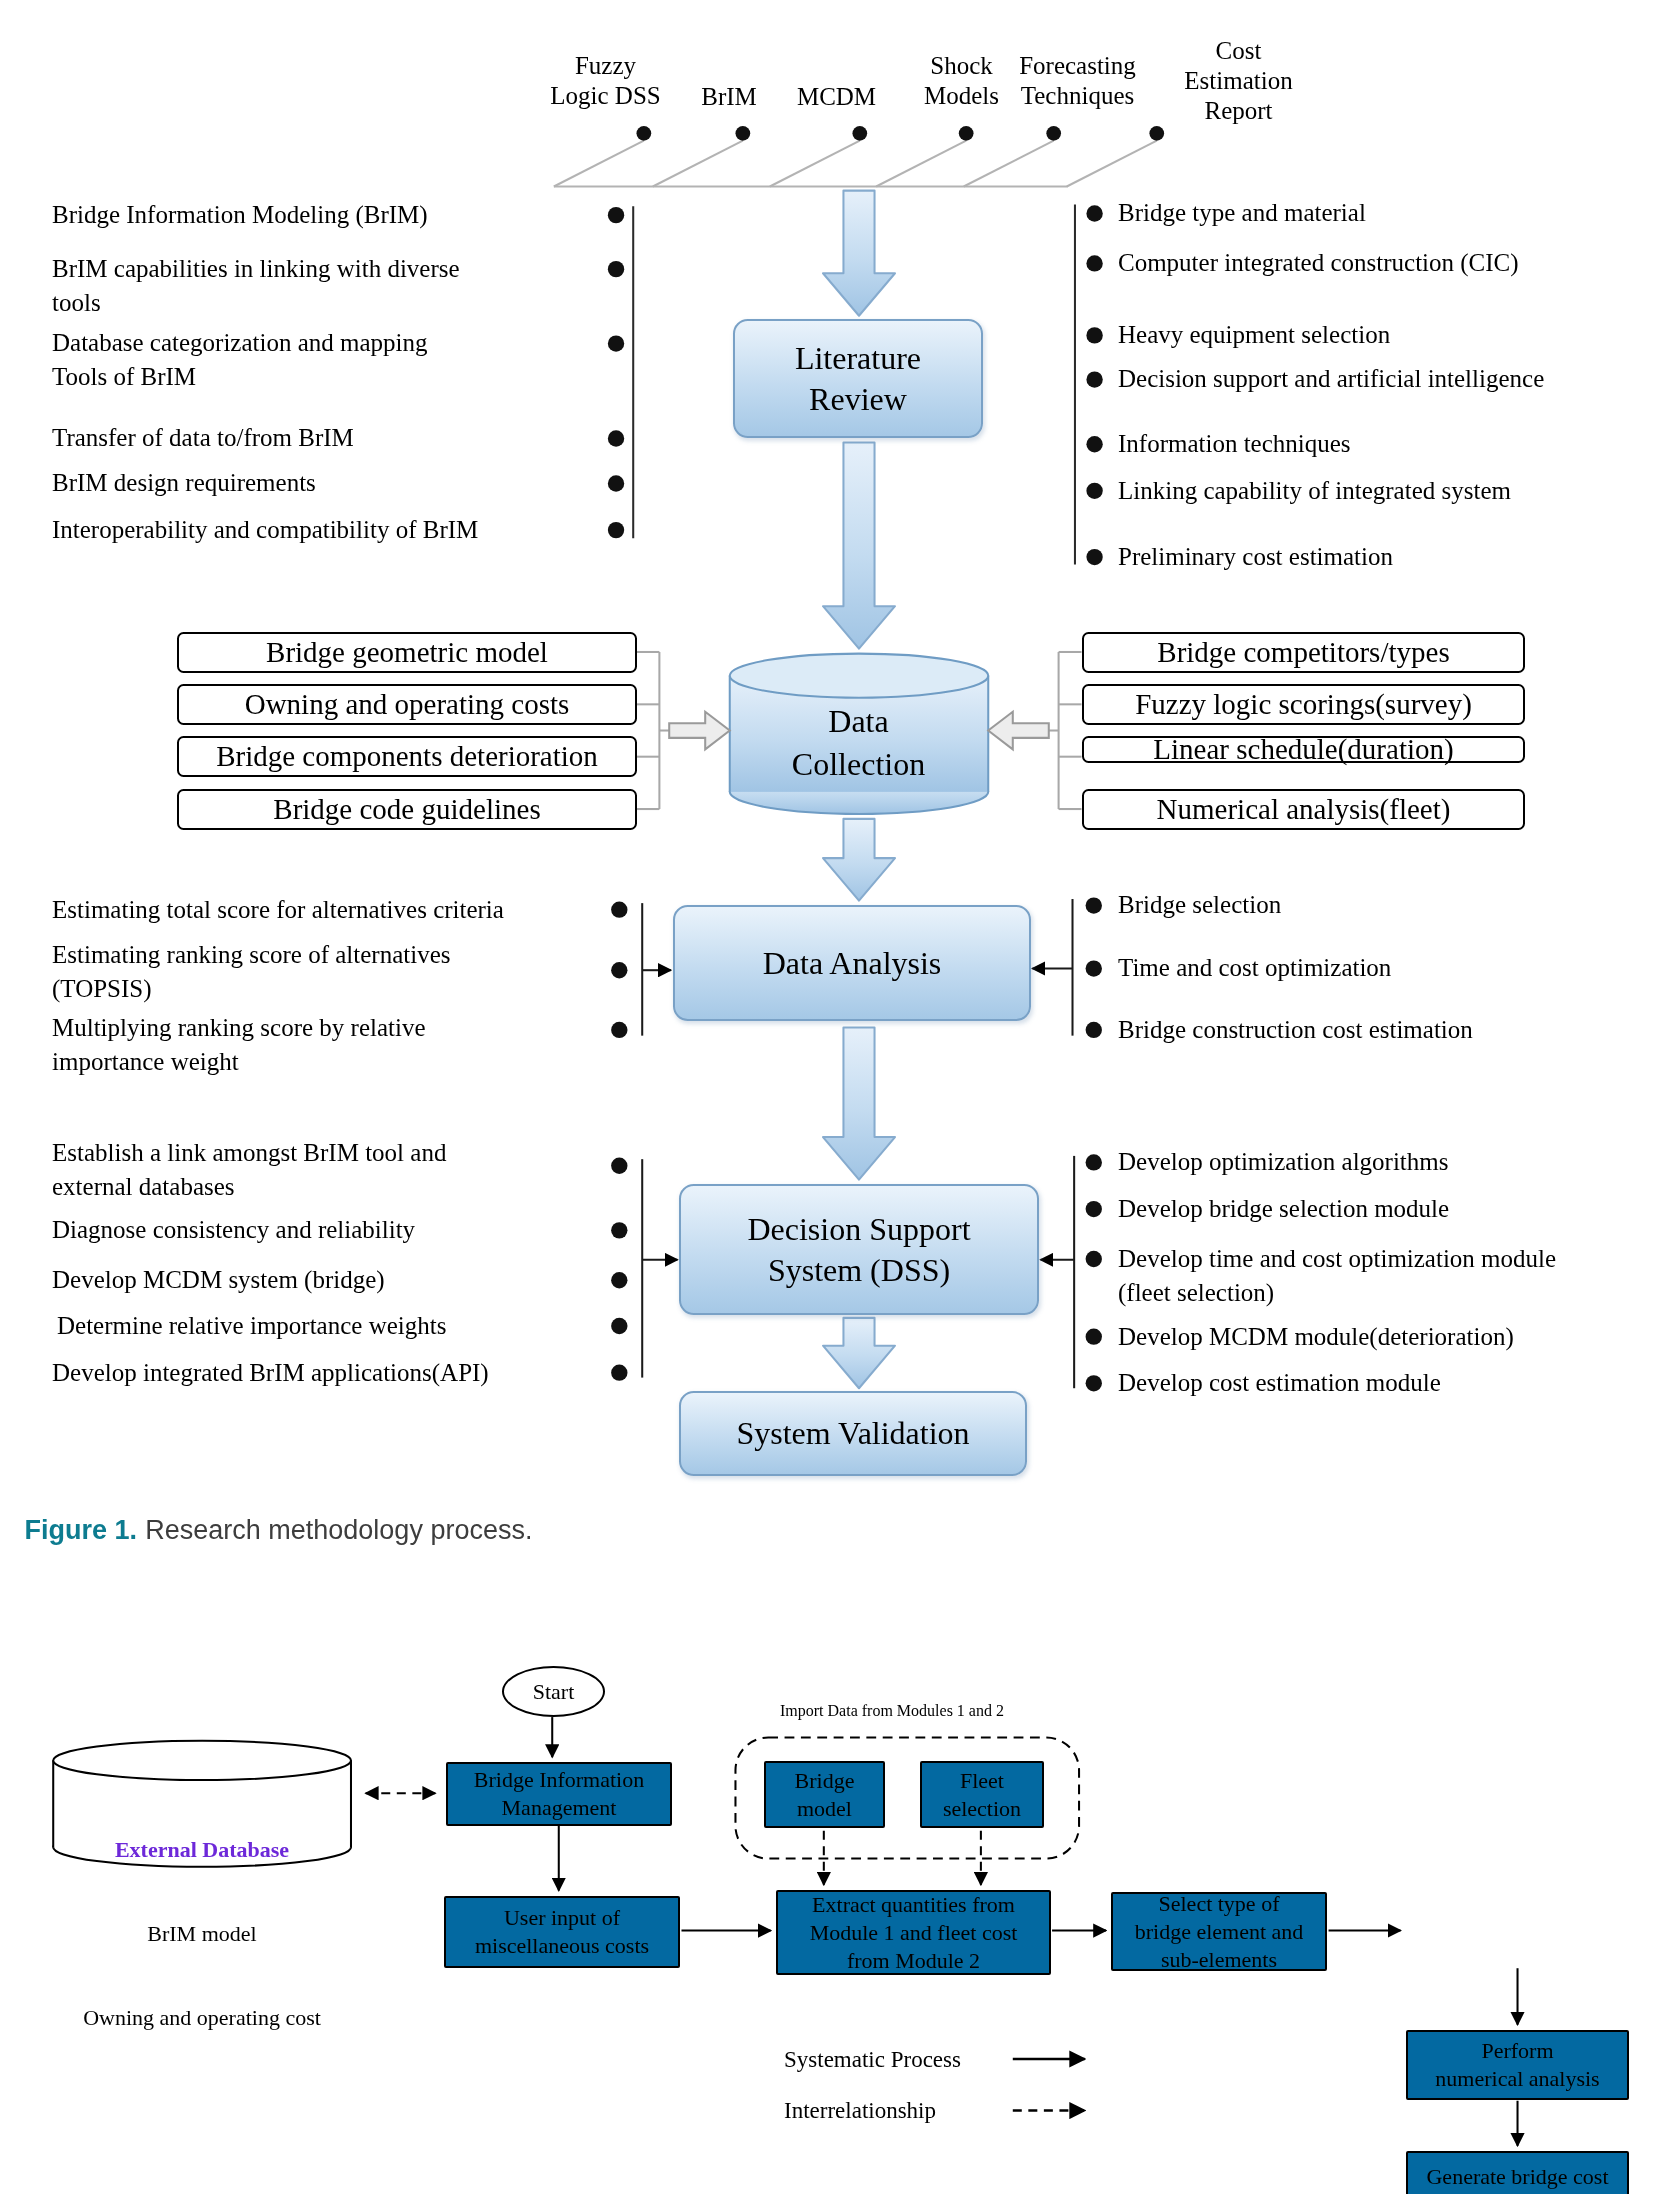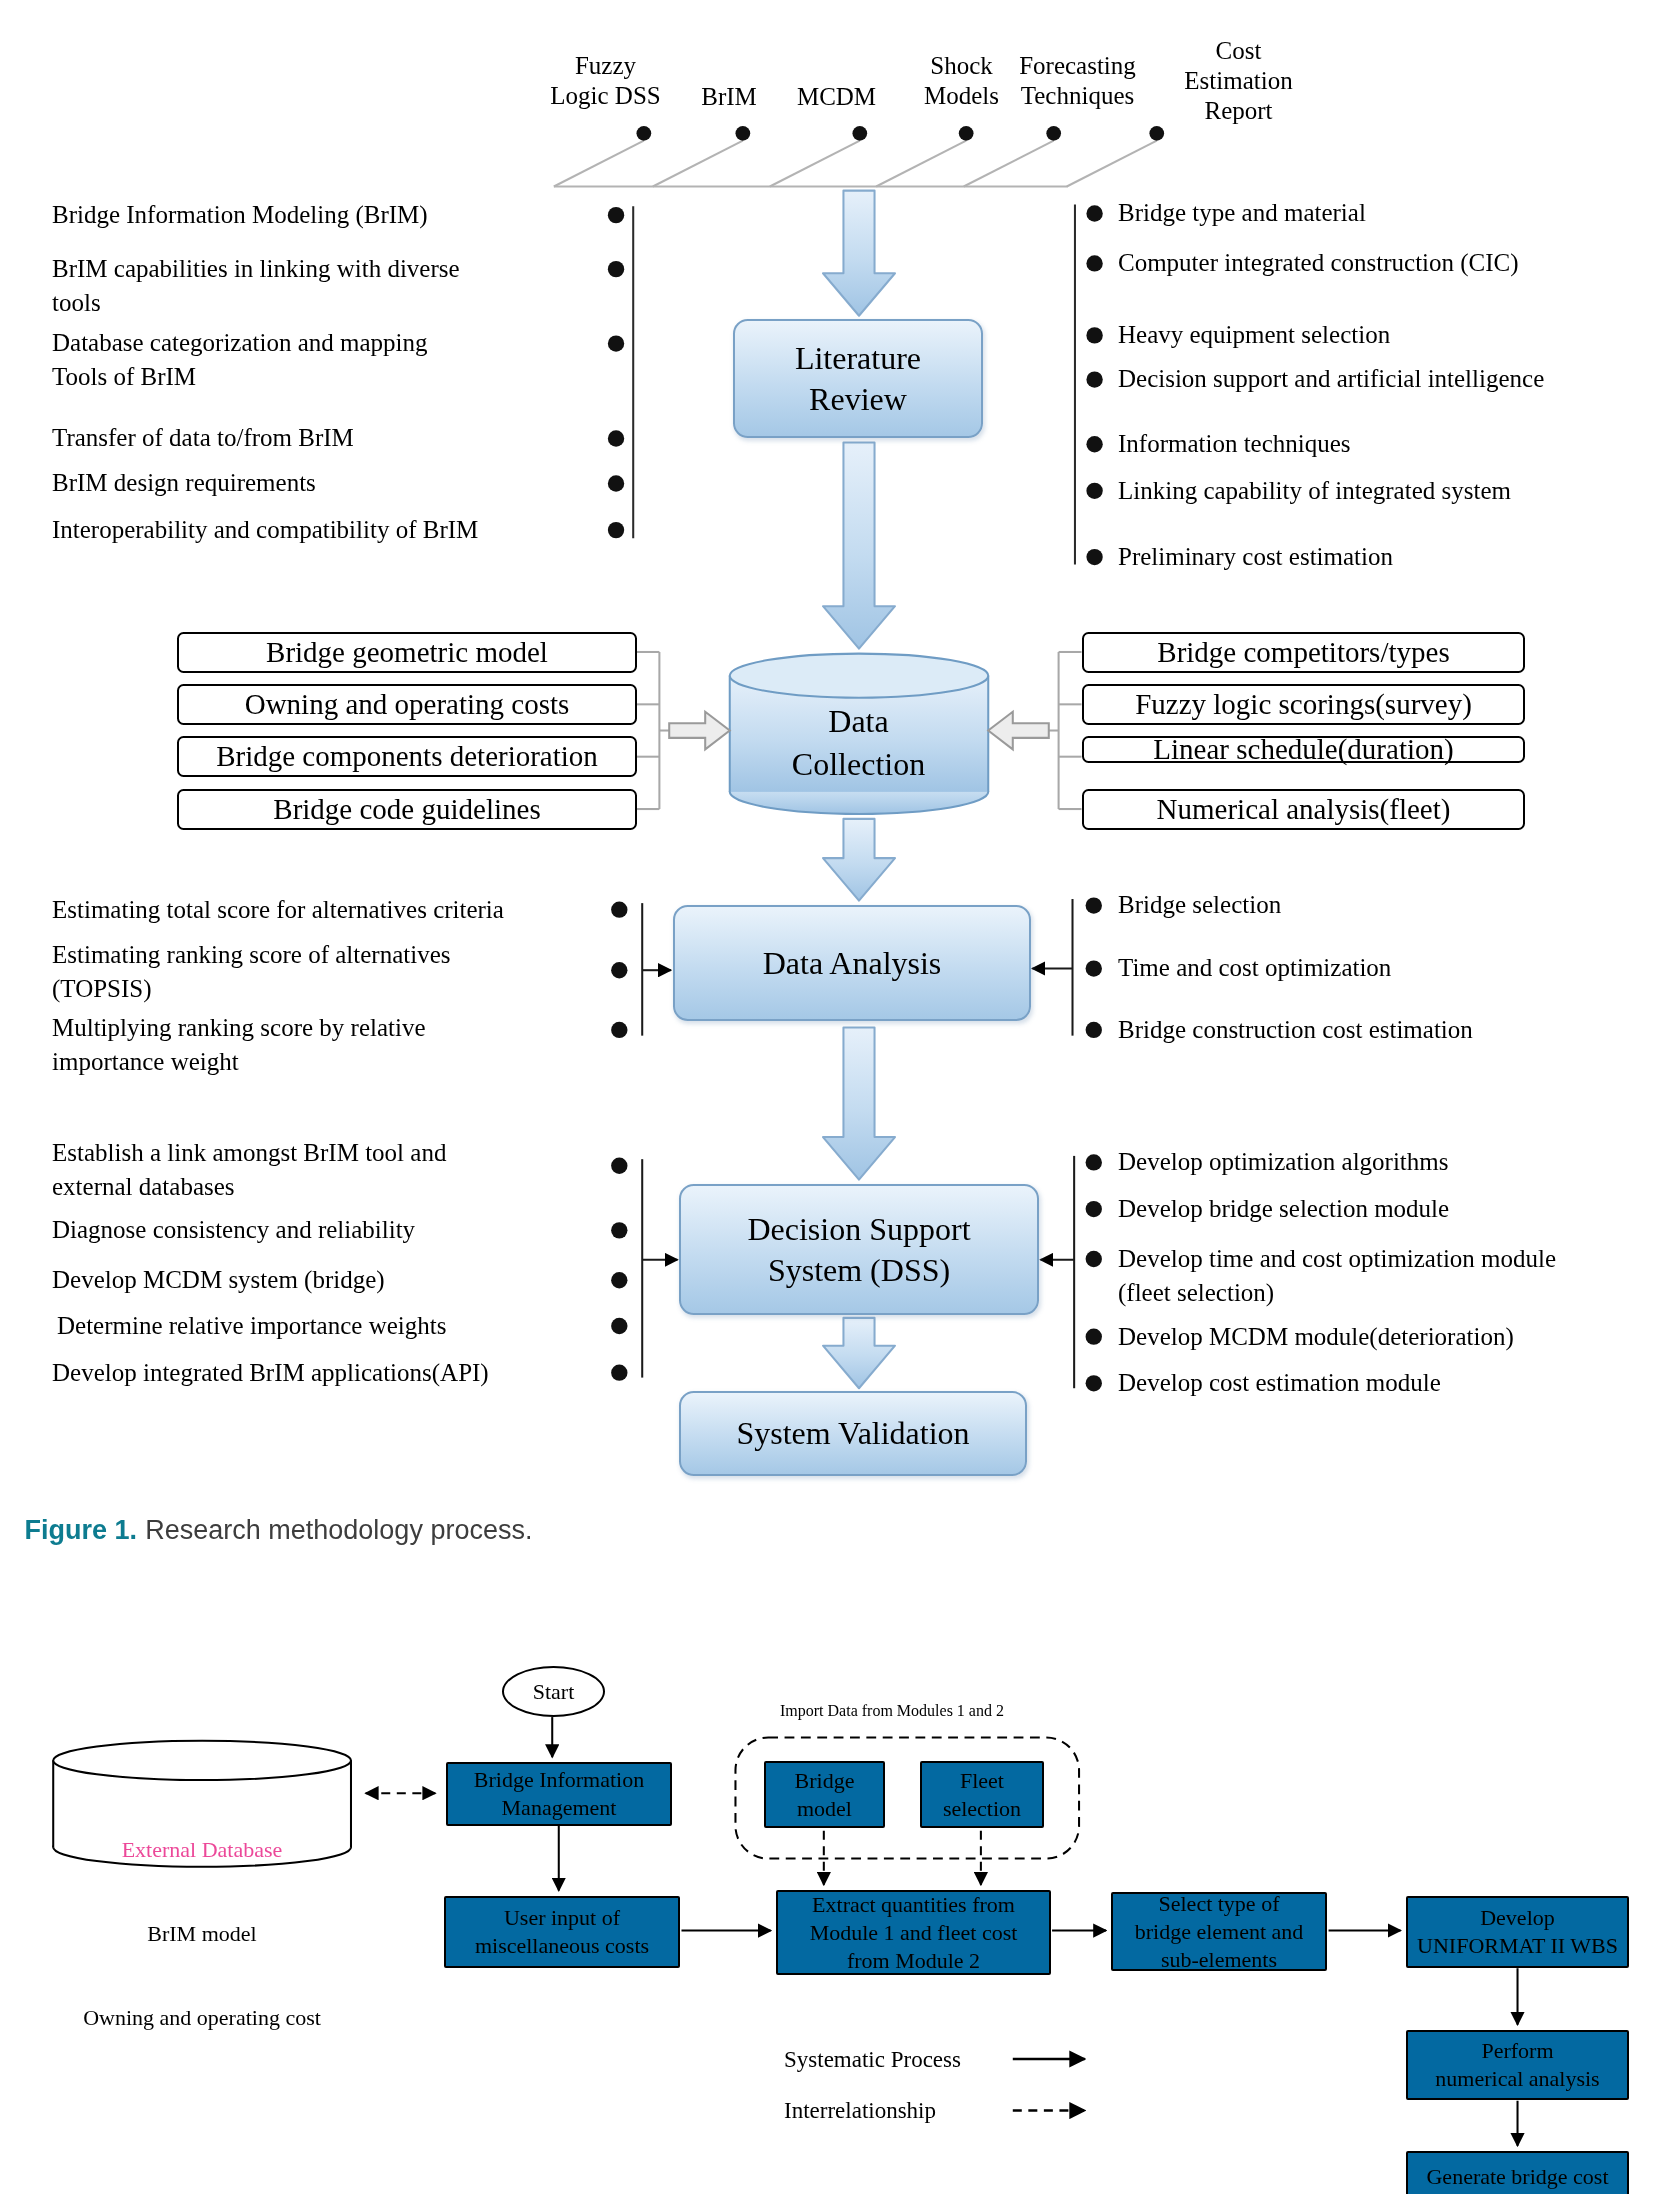--- a/index.html
+++ b/index.html
@@ -263,21 +263,21 @@
   <div class="t" style="left:1118px;top:1320px">Develop MCDM module(deterioration)</div>
   <div class="t" style="left:1118px;top:1366px">Develop cost estimation module</div>
 
   <div class="caption" style="left:24.5px;top:1515px">
     <b>Figure 1.</b><span>Research methodology process.</span>
   </div>
 
   <div class="oval" style="left:502px;top:1666px;width:103px;height:51px">Start</div>
 
   <div class="t tc" style="left:57px;top:1780px;width:290px;font-size:22px;line-height:28px">
-    <div style="color:#ec4899;font-weight:normal">External Database</div>
+    <div style="color:#6d28d9;font-weight:bold">External Database</div>
     <div>BrIM model</div>
     <div>Owning and operating cost</div>
   </div>
 
   <div class="f2box" style="left:446px;top:1762px;width:226px;height:64px">Bridge Information
 Management</div>
 
   <div class="t tc" style="left:720px;top:1694px;width:344px;font-size:16px">Import Data from Modules 1 and 2</div>
   <div class="f2box" style="left:764px;top:1761px;width:121px;height:67px">Bridge
 model</div>
@@ -285,22 +285,20 @@
 selection</div>
 
   <div class="f2box" style="left:444px;top:1896px;width:236px;height:72px">User input of
 miscellaneous costs</div>
   <div class="f2box" style="left:776px;top:1890px;width:275px;height:85px">Extract quantities from
 Module 1 and fleet cost
 from Module 2</div>
   <div class="f2box" style="left:1111px;top:1892px;width:216px;height:79px">Select type of
 bridge element and
 sub-elements</div>
-  <div class="f2box" style="left:1406px;top:1896px;width:223px;height:72px">Develop
-UNIFORMAT II WBS</div>
   <div class="f2box" style="left:1406px;top:2030px;width:223px;height:70px">Perform
 numerical analysis</div>
   <div class="f2box" style="left:1406px;top:2151px;width:223px;height:82px;align-items:flex-start;padding-top:9.8px">Generate bridge cost</div>
 
   <div class="t" style="left:784px;top:2045px;font-size:23px;line-height:29.5px">Systematic Process</div>
   <div class="t" style="left:784px;top:2096px;font-size:23px;line-height:29.5px">Interrelationship</div>
 
 </div>
 
 

